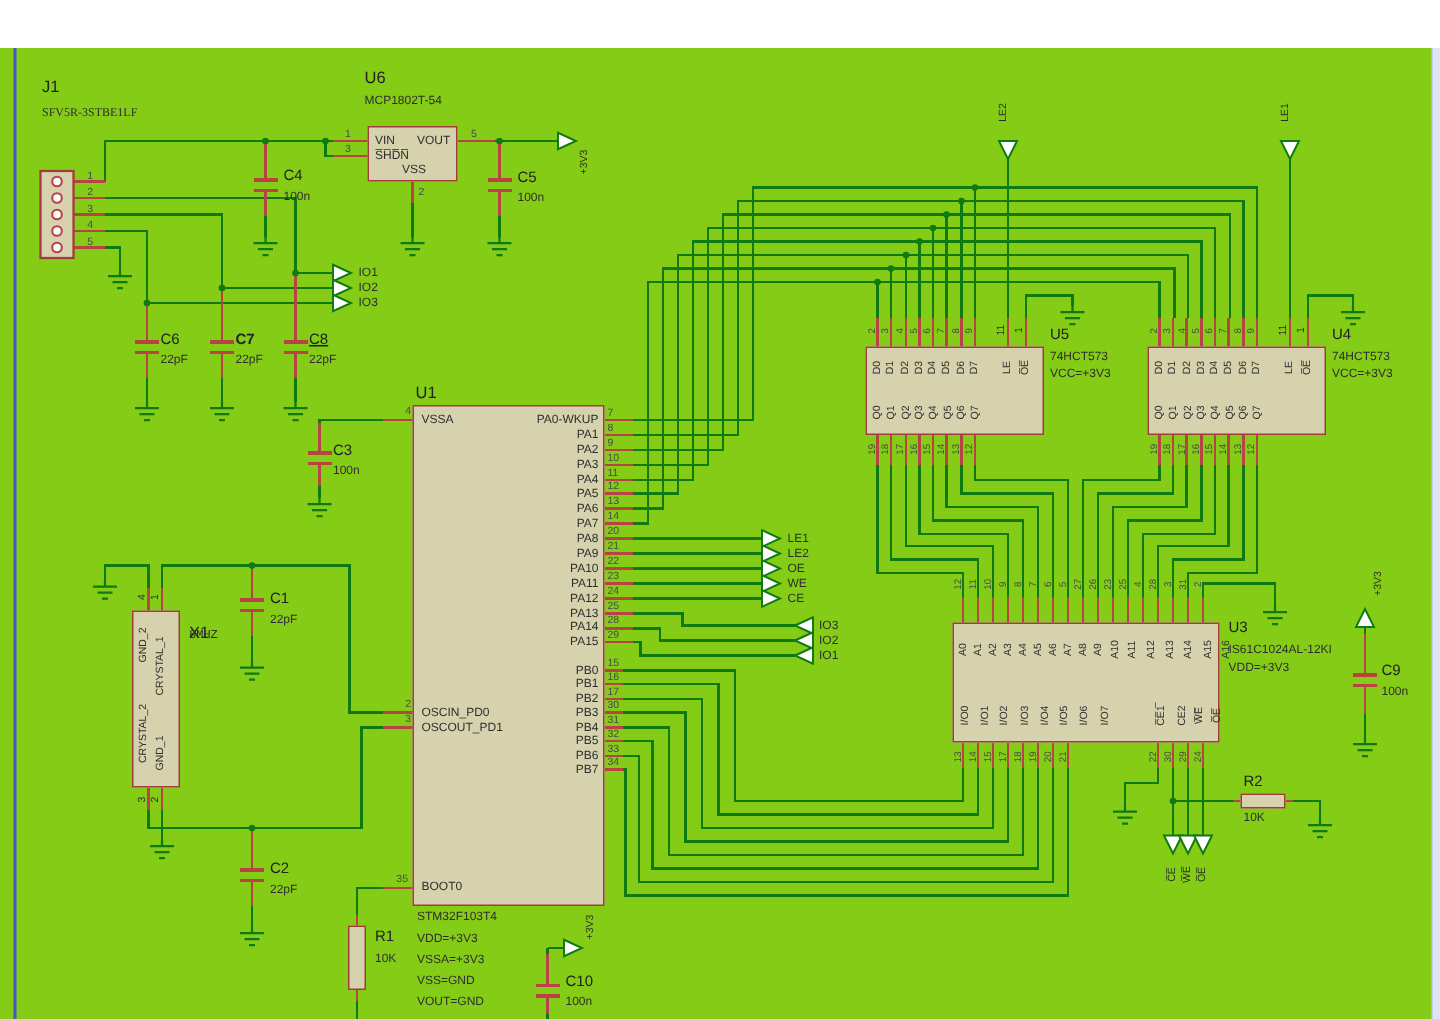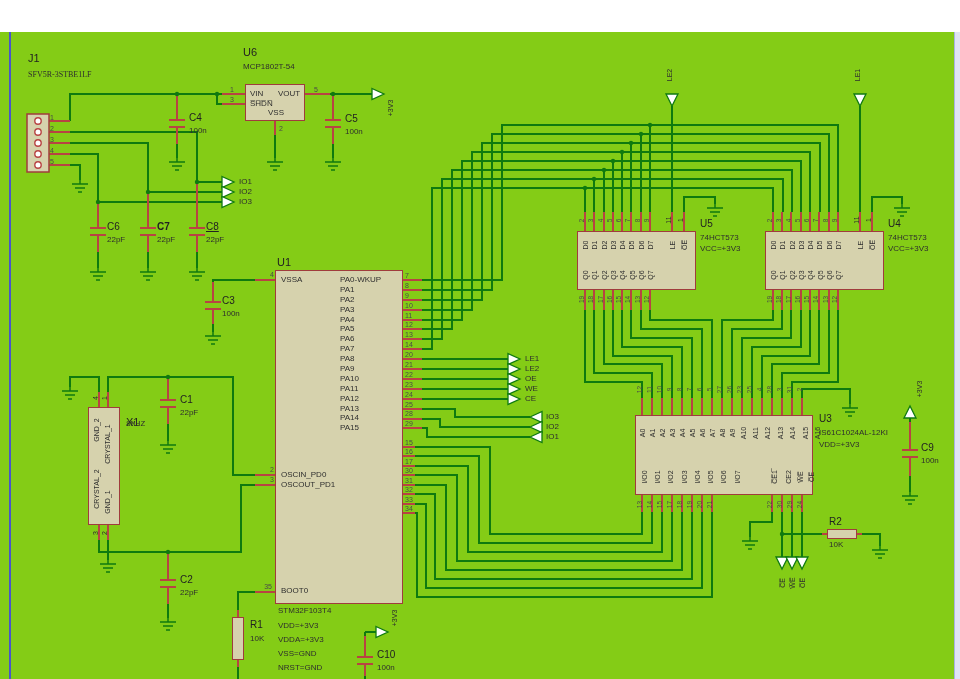--- a/index.html
+++ b/index.html
@@ -10,21 +10,21 @@
   .frame-right{position:absolute;left:954px;top:0;width:6px;height:679px;background:#e0e5f5;border-left:1px solid #aab3e6;}
   svg.wires{position:absolute;left:0;top:0;}
   .part-box{position:absolute;background:#d6d2ad;border:1.5px solid #a03c3c;box-sizing:border-box;}
   .lbl{position:absolute;font-size:8px;line-height:10px;white-space:nowrap;color:#2e2e2e;}
   .ref{font-size:11px;line-height:12px;color:#222;}
   .ref-sm{font-size:10px;line-height:11px;color:#222;}
   .num{font-size:7px;color:#4a4a4a;}
   .col{position:absolute;display:flex;flex-direction:column;}
   .col>span{display:block;height:var(--p);line-height:var(--p);font-size:8px;}
   .col.nums>span{font-size:7px;color:#4a4a4a;}
-  .col.right>span{}
+  .col.right>span{text-align:right;}
   .rrow{position:absolute;display:flex;}
   .rrow>span{flex:0 0 var(--p);display:flex;align-items:center;justify-content:center;
              transform:rotate(-90deg);white-space:nowrap;font-size:7px;color:#2e2e2e;}
   .rrow.nums>span{font-size:6.5px;color:#4a4a4a;}
   .vlabel{position:absolute;white-space:nowrap;font-size:7px;color:#2e2e2e;
           transform:translate(-50%,-50%) rotate(-90deg);}
 </style>
 </head>
 <body>
 
@@ -230,36 +230,46 @@
       <span>14</span>
       <span>20</span>
       <span>21</span>
       <span>22</span>
       <span>23</span>
       <span>24</span>
       <span>25</span>
       <span>28</span>
       <span>29</span>
     </div>
+  <div class="col right" style="left:340px;top:410px;width:59px;--p:9.43px;">
+      <span>PB0</span>
+      <span>PB1</span>
+      <span>PB2</span>
+      <span>PB3</span>
+      <span>PB4</span>
+      <span>PB5</span>
+      <span>PB6</span>
+      <span>PB7</span>
+    </div>
   <div class="col nums" style="left:405px;top:406px;width:18px;--p:9.43px;">
       <span>15</span>
       <span>16</span>
       <span>17</span>
       <span>30</span>
       <span>31</span>
       <span>32</span>
       <span>33</span>
       <span>34</span>
     </div>
   <div class="lbl" style="left:278px;top:574px;">STM32F103T4</div>
   <div class="col" style="left:278px;top:587px;--p:14px;">
       <span>VDD=+3V3</span>
-      <span>VDDA=+3V3</span>
+      <span>VSSA=+3V3</span>
       <span>VSS=GND</span>
-      <span>NRST=GND</span>
+      <span>VOUT=GND</span>
     </div>
 
   <div class="lbl ref" style="left:126px;top:384px;">X1</div>
   <div class="lbl" style="left:126px;top:387px;font-family:Liberation Mono, monospace;">8MHZ</div>
   <div class="vlabel" style="left:96px;top:398px;">GND_2</div>
   <div class="vlabel" style="left:107px;top:412px;">CRYSTAL_1</div>
   <div class="vlabel" style="left:96px;top:457px;">CRYSTAL_2</div>
   <div class="vlabel" style="left:107px;top:470px;">GND_1</div>
   <div class="vlabel num" style="left:95px;top:366px;">4</div>
   <div class="vlabel num" style="left:104px;top:366px;">1</div>

